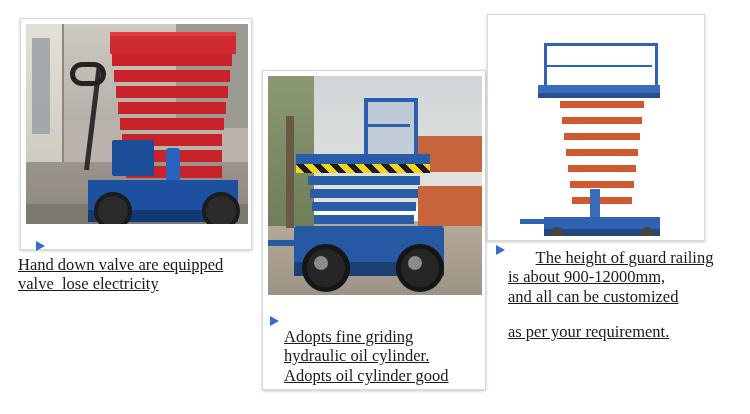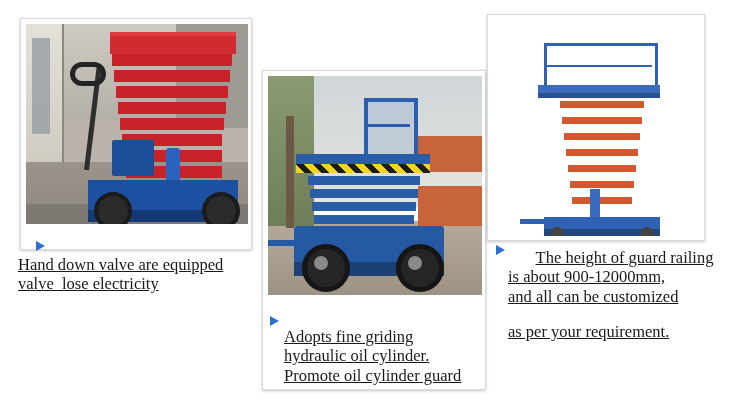--- a/index.html
+++ b/index.html
@@ -209,21 +209,21 @@
       <div class="p2-wheel" style="left:128px;top:168px;"></div>
       <div class="p2-hub" style="left:46px;top:180px;"></div>
       <div class="p2-hub" style="left:140px;top:180px;"></div>
     </div>
   </div>
 
   <div class="arrow" style="left:270px; top:316px;"></div>
   <div class="caption" id="cap2">
     <span class="line" style="padding-left:14px;">Adopts fine griding</span>
     <span class="line" style="padding-left:14px;">hydraulic oil cylinder.</span>
-    <span class="line" style="padding-left:14px;">Promote oil cylinder guard</span>
+    <span class="line" style="padding-left:14px;">Adopts oil cylinder good</span>
   </div>
 
   <div class="panel" id="panel3">
     <div class="photo" id="photo3">
       <div class="p3-bg"></div>
       <div class="p3-rail"></div>
       <div class="p3-railbar"></div>
       <div class="p3-plat"></div>
       <div class="p3-platb"></div>
 

